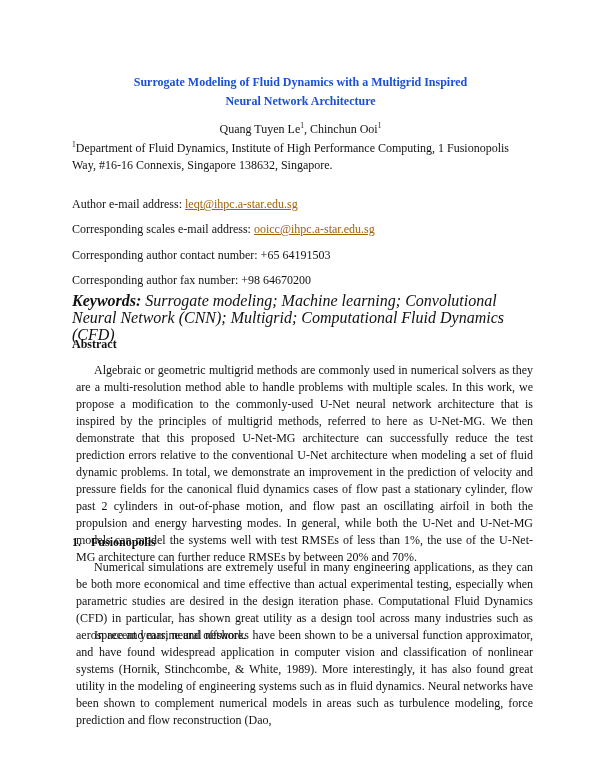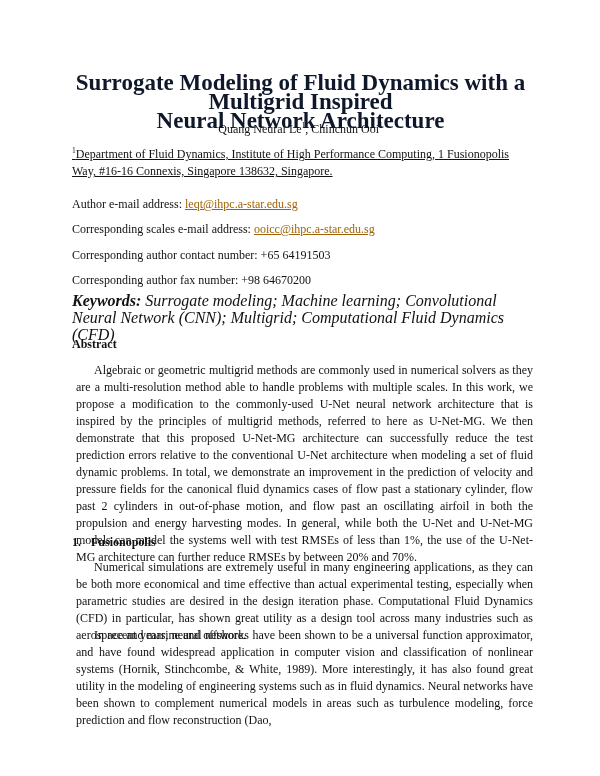--- a/index.html
+++ b/index.html
@@ -1,24 +1,24 @@
 <!DOCTYPE html>
 <html><head>
 <meta charset="utf-8">
 <style>
   html, body { margin: 0; padding: 0; background: #ffffff; }
   body { width: 600px; height: 776px; overflow: hidden; position: relative;
          font-family: "Liberation Serif", "DejaVu Serif", serif; color: #111; }
   .page { position: absolute; left: 72px; top: 0; width: 457px; }
   .title { position: absolute; left: 0; top: 73px; width: 457px; text-align: center;
-           font-weight: bold; font-size: 23px; line-height: 19px; color: #0f172a; }
+           font-weight: bold; font-size: 12px; line-height: 19px; color: #1d4ed8; }
   .authors { position: absolute; left: 0; top: 122px; width: 457px; text-align: center;
              font-size: 12px; line-height: 14px; }
   sup { font-size: 7.5px; vertical-align: 5px; line-height: 0; }
-  .affil { position: absolute; left: 0; top: 146px; width: 457px; font-size: 12px; line-height: 17px; text-decoration: underline; }
+  .affil { position: absolute; left: 0; top: 140px; width: 457px; font-size: 12px; line-height: 17px; }
   .line { position: absolute; left: 0; font-size: 12px; line-height: 14px; white-space: nowrap; }
   a.mail { color: #a16207; text-decoration: underline; }
   .kw { position: absolute; left: 0; top: 292px; width: 457px; font-size: 16px; line-height: 17px; font-style: italic; }
   .kw b { font-weight: bold; }
   .h-abstract { position: absolute; left: 0; top: 337px; font-size: 12px; font-weight: bold; line-height: 14px; }
   .para { position: absolute; left: 4px; width: 457px; font-size: 12px; line-height: 17px;
           text-align: justify; text-indent: 18px; }
   .h-intro { position: absolute; left: 0; top: 535px; font-size: 12px; font-weight: bold; line-height: 14px; }
   .h-intro .num { display: inline-block; width: 19px; }
 </style>
@@ -26,21 +26,21 @@
 <body>
 
 <div class="page">
 
   <div class="title">
     <div>Surrogate Modeling of Fluid Dynamics with a Multigrid Inspired</div>
     <div>Neural Network Architecture</div>
   </div>
 
   <div class="authors">
-    <span>Quang Neural Le</span><sup>1</sup><span>, </span><span>Chinchun Ooi</span><sup>1</sup>
+    <span>Quang Tuyen Le</span><sup>1</sup><span>, </span><span>Chinchun Ooi</span><sup>1</sup>
   </div>
 
   <div class="affil">
     <sup>1</sup><span>Department of Fluid Dynamics, Institute of High Performance Computing, 1 Fusionopolis Way, #16-16 Connexis, Singapore 138632, Singapore.</span>
   </div>
 
   <div class="line" style="top:197px;">
     <span>Author e-mail address: </span><a class="mail">leqt@ihpc.a-star.edu.sg</a>
   </div>
 

